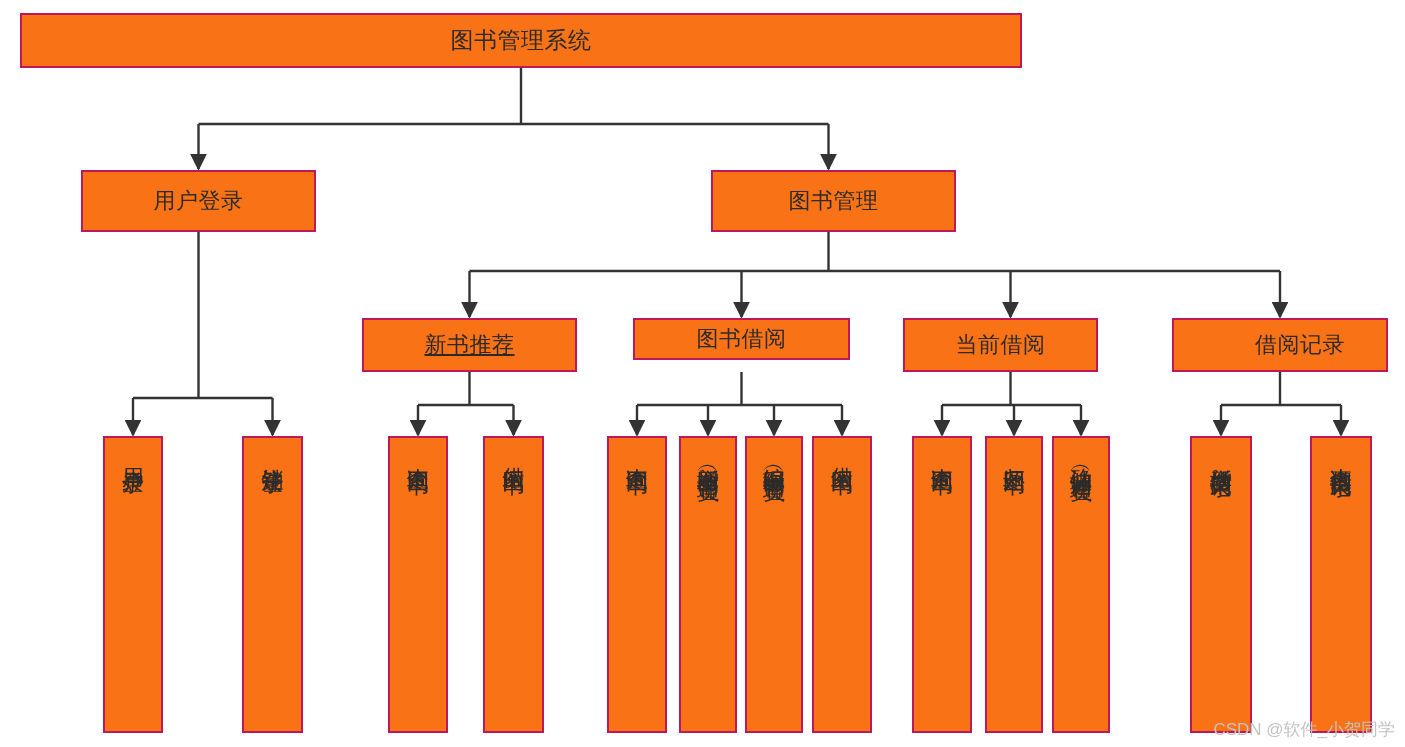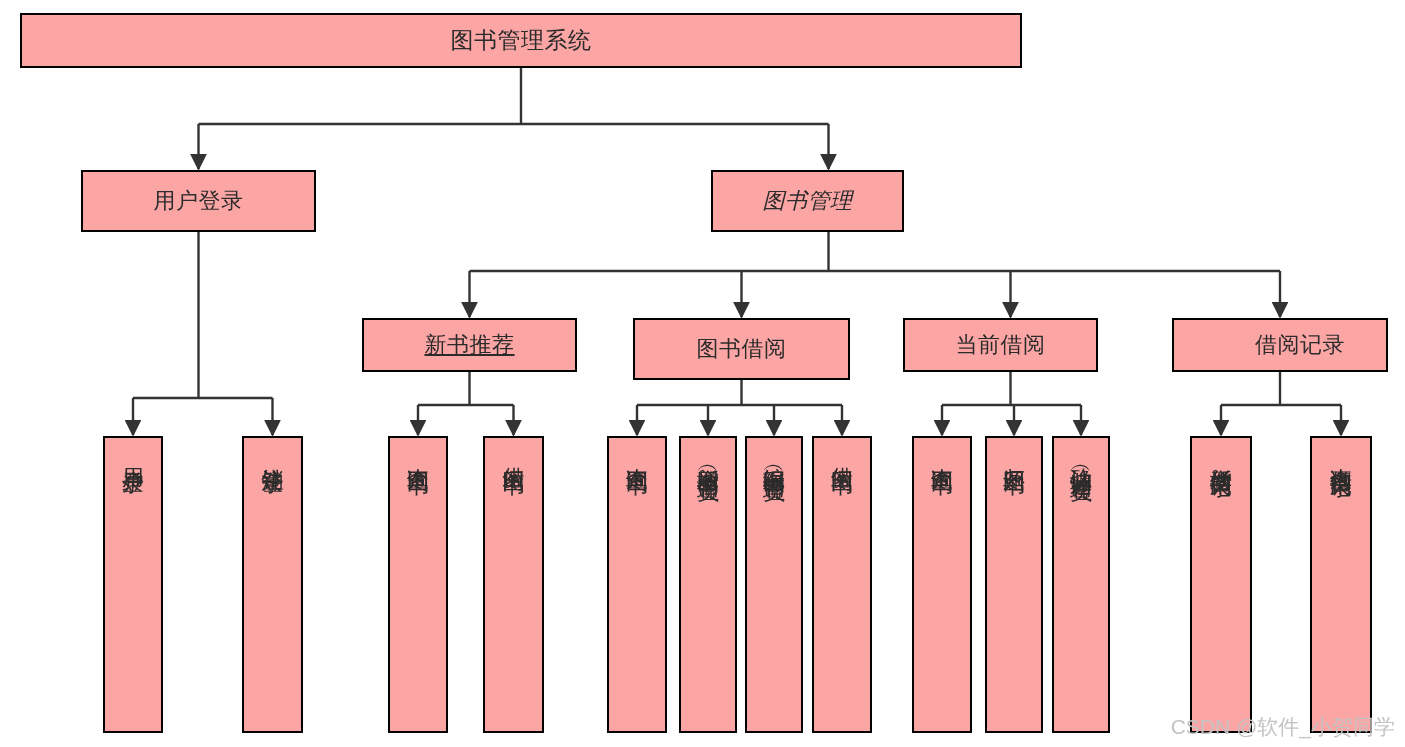--- a/index.html
+++ b/index.html
@@ -22,22 +22,22 @@
     position: absolute;
     left: 0;
     top: 0;
     width: 1405px;
     height: 747px;
     pointer-events: none;
   }
   .node {
     position: absolute;
     box-sizing: border-box;
-    background: #fca5a5;
-    border: 2px solid #000000;
+    background: #f97316;
+    border: 2px solid #be185d;
     display: flex;
     align-items: center;
     justify-content: center;
     color: #2b2b2b;
     z-index: 2;
   }
   .node .label {
     display: block;
     text-align: center;
     line-height: 1.18;
@@ -61,21 +61,21 @@
     writing-mode: vertical-rl;
     text-orientation: upright;
     font-size: 22px;
     line-height: 1.0;
     letter-spacing: 2px;
   }
   #watermark {
     position: absolute;
     right: 10px;
     bottom: 6px;
-    font-size: 21px;
+    font-size: 17px;
     color: #c3c3c3;
     z-index: 5;
     white-space: nowrap;
     font-family: "Liberation Sans", "DejaVu Sans", sans-serif;
   }
 </style>
 </head>
 <body>
 
 <div id="canvas">
@@ -123,27 +123,27 @@
       </g>
   </svg>
 
   <div id="nodes">
       <div class="node h root" style="left: 20px; top: 13px; width: 1002px; height: 55px;">
         <span class="label">图书管理系统</span>
       </div>
       <div class="node h" style="left: 81px; top: 170px; width: 235px; height: 62px;">
         <span class="label">用户登录</span>
       </div>
-      <div class="node h" style="left: 711px; top: 170px; width: 193px; height: 62px; font-style: italic;">
+      <div class="node h" style="left: 711px; top: 170px; width: 245px; height: 62px;">
         <span class="label">图书管理</span>
       </div>
       <div class="node h" style="left: 362px; top: 318px; width: 215px; height: 54px; text-decoration: underline;">
         <span class="label">新书推荐</span>
       </div>
-      <div class="node h" style="left: 633px; top: 318px; width: 217px; height: 62px;">
+      <div class="node h" style="left: 633px; top: 318px; width: 217px; height: 42px;">
         <span class="label">图书借阅</span>
       </div>
       <div class="node h" style="left: 903px; top: 318px; width: 195px; height: 54px;">
         <span class="label">当前借阅</span>
       </div>
       <div class="node h" style="left: 1172px; top: 318px; width: 216px; height: 54px; padding-left: 40px;">
         <span class="label">借阅记录</span>
       </div>
       <div class="node v" style="left: 103px; top: 436px; width: 60px; height: 297px;">
         <span class="label">用户登录</span>

